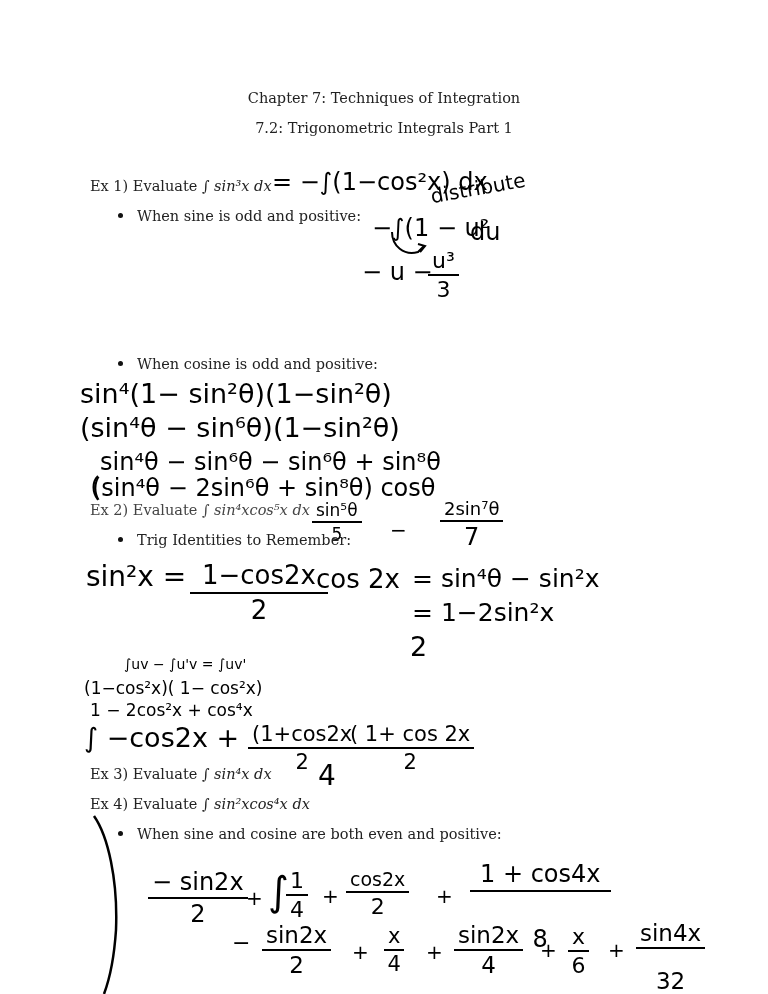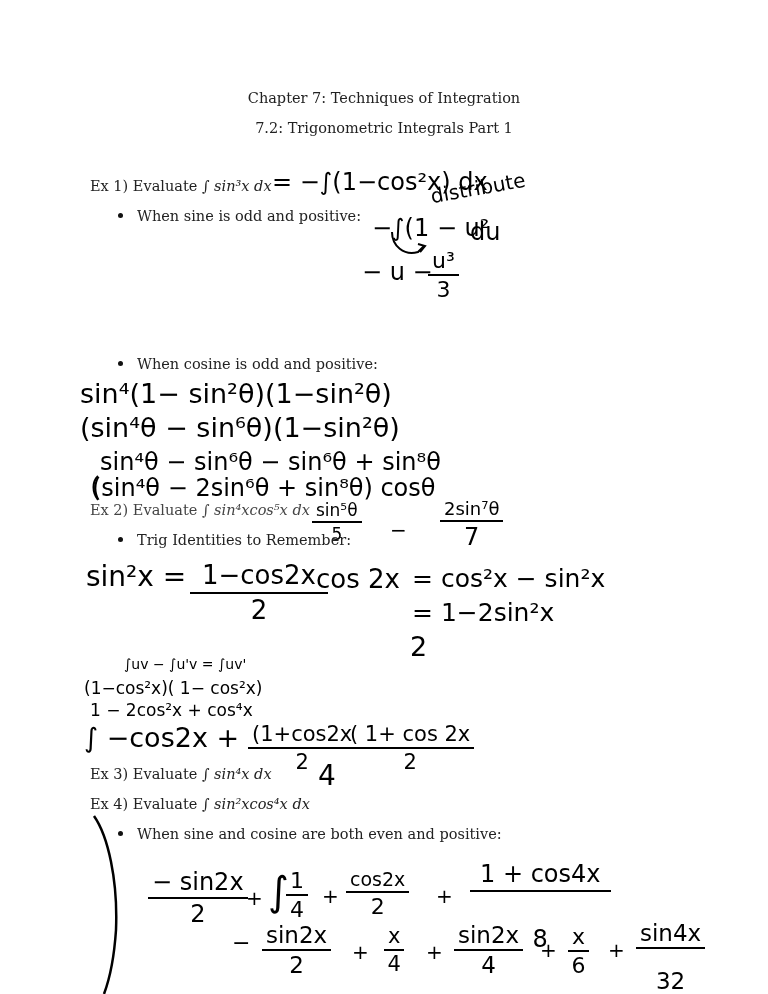--- a/index.html
+++ b/index.html
@@ -68,21 +68,21 @@
 <div class="bullet" style="left:118px; top:532px;">
   <span class="dot"></span><span>Trig Identities to Remember:</span>
 </div>
 
 <div class="hw" style="left:70px; top:560px; font-size:28px;margin-left:16px;">sin²x =</div>
 <div class="frac" style="left:190px; top:560px; font-size:26px;">
   <span class="num" style="padding:0 12px 2px 12px;">1−cos2x</span>
   <span class="den">2</span>
 </div>
 <div class="hw" style="left:316px; top:564px; font-size:26px;">cos 2x</div>
-<div class="hw" style="left:412px; top:564px; font-size:25px;">= cos²x − sin²x</div>
+<div class="hw" style="left:412px; top:564px; font-size:25px;">= sin⁴θ − sin²x</div>
 <div class="hw" style="left:412px; top:598px; font-size:25px;">= 1−2sin²x</div>
 <div class="frac" style="left:410px; top:630px; font-size:27px; align-items:flex-start;">
   <span class="den" style="align-self:center;">2</span>
 </div>
 
 <div class="hw" style="left:124px; top:656px; font-size:14px;">∫uv − ∫u'v = ∫uv'</div>
 <div class="hw" style="left:84px; top:678px; font-size:17px;">(1−cos²x)( 1− cos²x)</div>
 <div class="hw" style="left:90px; top:700px; font-size:17px;">1 − 2cos²x + cos⁴x</div>
 <div class="hw" style="left:84px; top:722px; font-size:27px;">∫ −cos2x +</div>
 <div class="frac" style="left:248px; top:722px; font-size:21px;">

